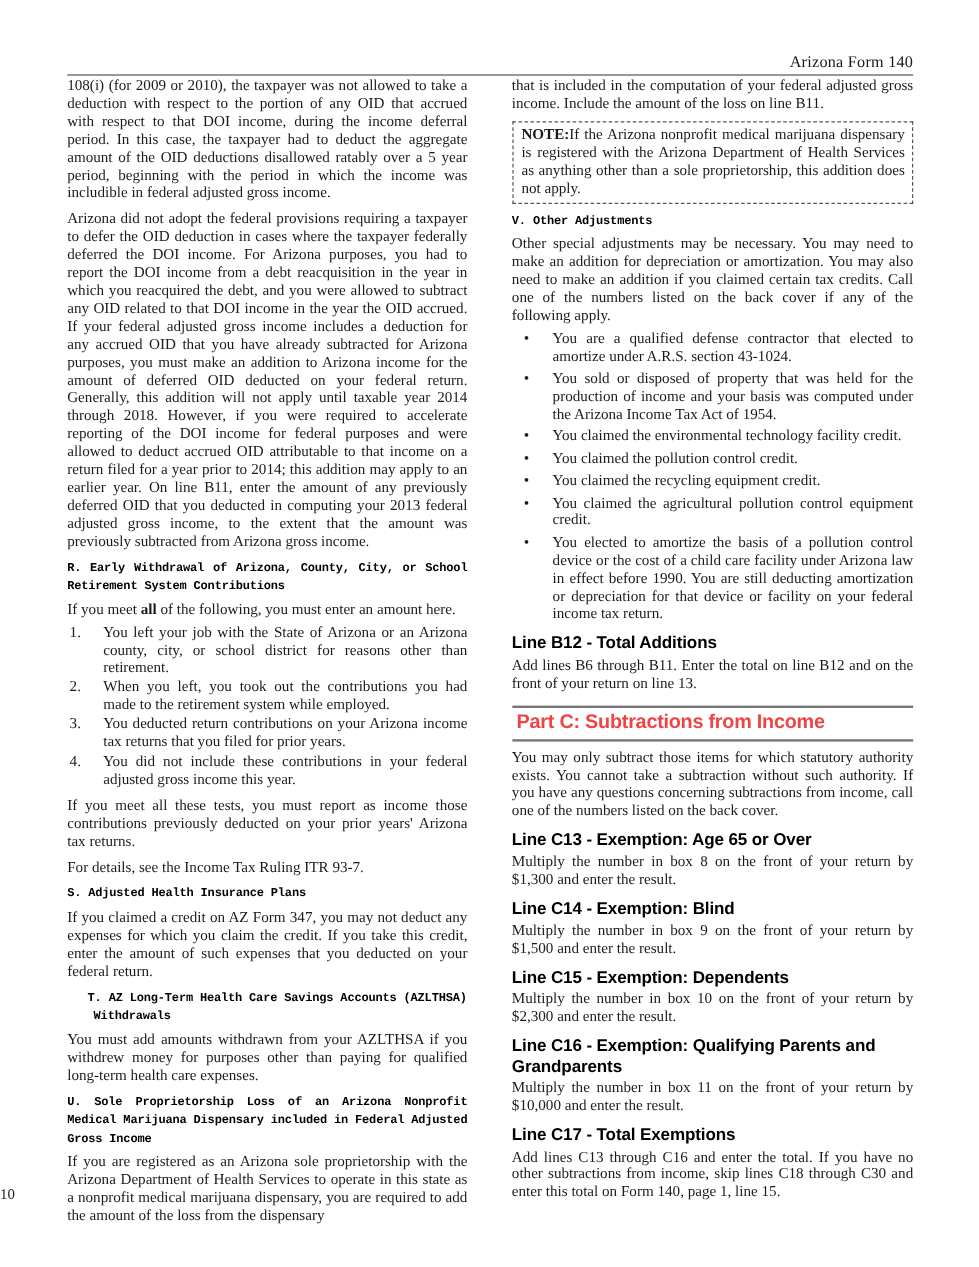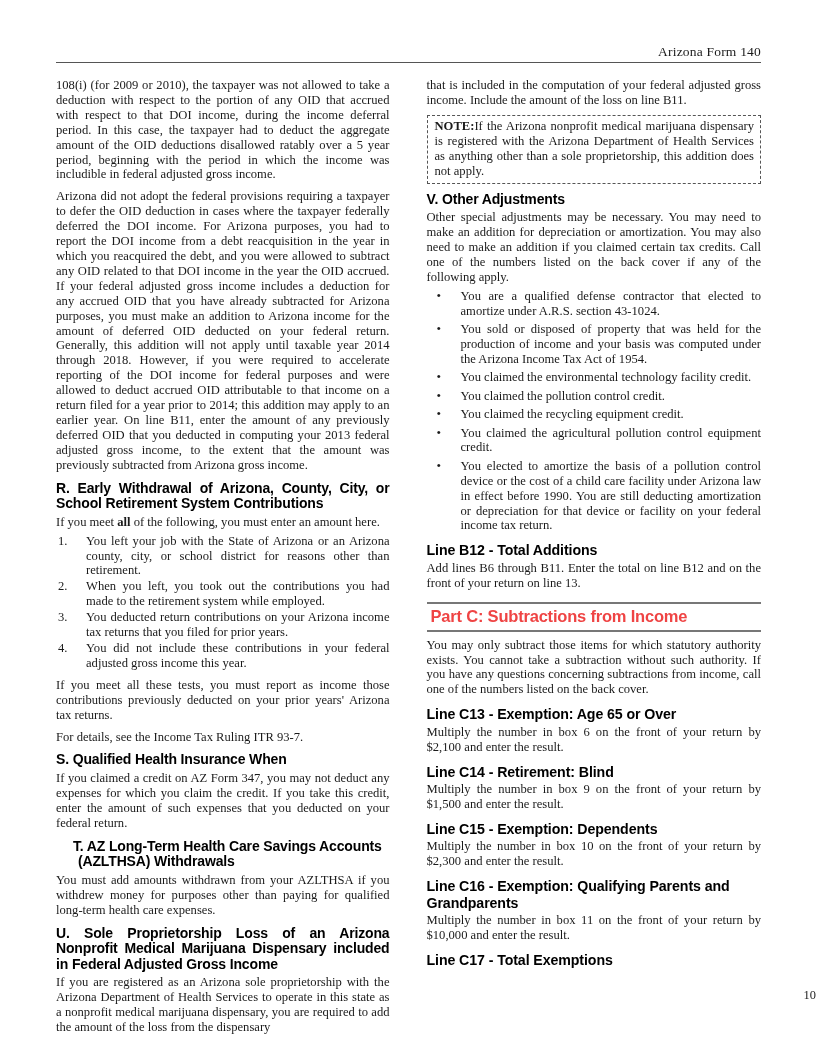--- a/index.html
+++ b/index.html
@@ -39,21 +39,21 @@
   }
   .running-header .hdr-rule {
     border-bottom: 1.6px solid #555;
     width: 100%;
   }
 
   
   .columns {
     position: absolute;
     left: 56px;
-    top: 78px;
+    top: 64px;
     width: 705px;
     display: flex;
     gap: 37px;
   }
   .col {
     width: 342px;
   }
   .col-right { width: 343px; }
 
   p.body {
@@ -63,22 +63,22 @@
     text-align: justify;
     margin: 0 0 7px 0;
     hyphens: none;
   }
   p.tight { margin-bottom: 4px; }
   .it { }
   .bd { font-weight: bold; }
 
   
   h3.sec {
-    font-family: Liberation Sans, sans-serif;
-    font-size: 14px;
+    font-family: Liberation Mono, monospace;
+    font-size: 10px;
     font-weight: bold;
     line-height: 15.6px;
     margin: 8px 0 3px 0;
     letter-spacing: -0.15px;
     color: #000;
   }
   h3.sec.justify { text-align: justify; }
   h3.sec.indent { padding-left: 5px; text-indent: -5px; margin-left: 17px;}
 
   
@@ -167,21 +167,21 @@
     font-size: 13px;
     line-height: 15px;
   }
 
   
   .page-footer {
     position: absolute;
     left: 0;
     top: 988px;
     width: 816px;
-    text-align: right;
+    text-align: left;
     font-family: "Liberation Serif", serif;
     font-size: 12.4px;
     color: #222;
   }
 </style>
 </head>
 <body>
 
 <div class="page">
 
@@ -205,21 +205,21 @@
         <li><span class="num">1.</span><span>You left your job with the State of Arizona or an Arizona county, city, or school district for reasons other than retirement.</span></li>
         <li><span class="num">2.</span><span>When you left, you took out the contributions you had made to the retirement system while employed.</span></li>
         <li><span class="num">3.</span><span>You deducted return contributions on your Arizona income tax returns that you filed for prior years.</span></li>
         <li><span class="num">4.</span><span>You did not include these contributions in your federal adjusted gross income this year.</span></li>
       </ol>
 
       <p class="body">If you meet all these tests, you must report as income those contributions previously deducted on your prior years' Arizona tax returns.</p>
 
       <p class="body"><span>For details, see the Income Tax Ruling </span><span class="it">ITR 93-7</span><span>.</span></p>
 
-      <h3 class="sec">S.  Qualified Health Insurance When</h3>
+      <h3 class="sec">S.  Adjusted Health Insurance Plans</h3>
       <p class="body">If you claimed a credit on AZ Form 347, you may not deduct any expenses for which you claim the credit.  If you take this credit, enter the amount of such expenses that you deducted on your federal return.</p>
 
       <h3 class="sec indent">T.  AZ Long-Term Health Care Savings Accounts (AZLTHSA) Withdrawals</h3>
       <p class="body">You must add amounts withdrawn from your AZLTHSA if you withdrew money for purposes other than paying for qualified long-term health care expenses.</p>
 
       <h3 class="sec justify">U.  Sole Proprietorship Loss of an Arizona Nonprofit Medical Marijuana Dispensary included in Federal Adjusted Gross Income</h3>
       <p class="body">If you are registered as an Arizona sole proprietorship with the Arizona Department of Health Services to operate in this state as a nonprofit medical marijuana dispensary, you are required to add the amount of the loss from the dispensary</p>
 
     </div>
 
@@ -248,32 +248,33 @@
       <p class="body">Add lines B6 through B11. Enter the total on line B12 and on the front of your return on line 13.</p>
 
       <div class="part-banner">
         <div class="pb-text">Part C:  Subtractions from Income</div>
       </div>
 
       <p class="body">You may only subtract those items for which statutory authority exists. You cannot take a subtraction  without such authority. If you have any questions concerning subtractions from income, call one of the numbers listed on the back cover.</p>
 
 
       <h3 class="lineh">Line C13 - Exemption: Age 65 or Over</h3>
-      <p class="body">Multiply the number in box 6 on the front of your return by $2,100 and enter the result.</p>
-
-      <h3 class="lineh">Line C14 - Retirement: Blind</h3>
+      <p class="body">Multiply the number in box 8 on the front of your return by $1,300 and enter the result.</p>
+
+      <h3 class="lineh">Line C14 - Exemption: Blind</h3>
       <p class="body">Multiply the number in box 9 on the front of your return by $1,500 and enter the result.</p>
 
       <h3 class="lineh">Line C15 - Exemption: Dependents</h3>
       <p class="body">Multiply the number in box 10 on the front of your return by $2,300 and enter the result.</p>
 
       <h3 class="lineh">Line C16 - Exemption: Qualifying Parents and Grandparents</h3>
       <p class="body">Multiply the number in box 11 on the front of your return by $10,000 and enter the result.</p>
 
       <h3 class="lineh">Line C17 - Total Exemptions</h3>
+      <p class="body">Add lines C13 through C16 and enter the total. If you have no other subtractions from income, skip lines C18 through C30 and enter this total on Form 140, page 1, line 15.</p>
 
     </div>
   </div>
 
   <div class="page-footer">
     <span>10</span>
   </div>
 
 </div>
 

